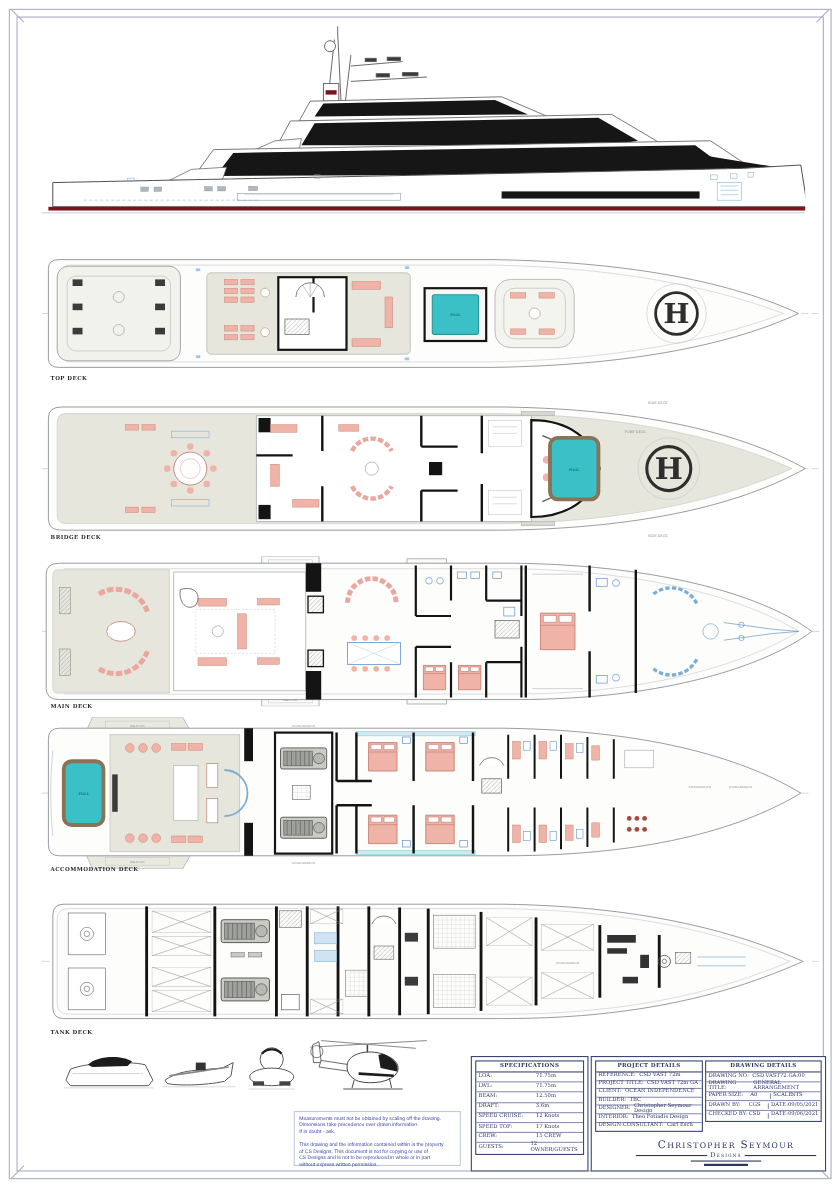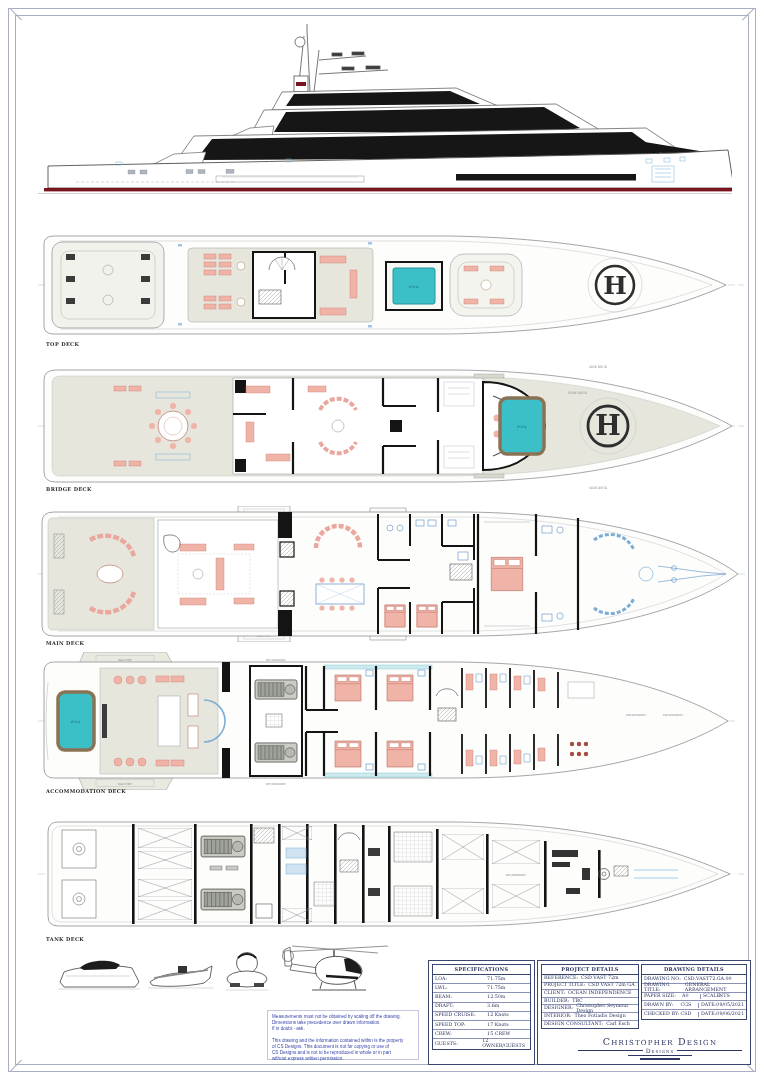--- a/index.html
+++ b/index.html
@@ -750,21 +750,21 @@
         <div class="trow">
           <span class="c0">CHECKED BY:</span>
           <span class="c1">CSD</span>
           <span class="c2">DATE:</span>
           <span class="c3">09/06/2021</span>
         </div>
       </div>
   </div>
 
   <div class="logo" style="left:578px;top:1037px;width:164px;">
-    <div class="l1">Christopher Design</div>
+    <div class="l1">Christopher Seymour</div>
     <div class="l2">
       <span class="bar"></span>
       <span class="t">Designs</span>
       <span class="bar"></span>
     </div>
     <div class="u1"></div>
     <div class="u2"></div>
   </div>
 
 </div>

